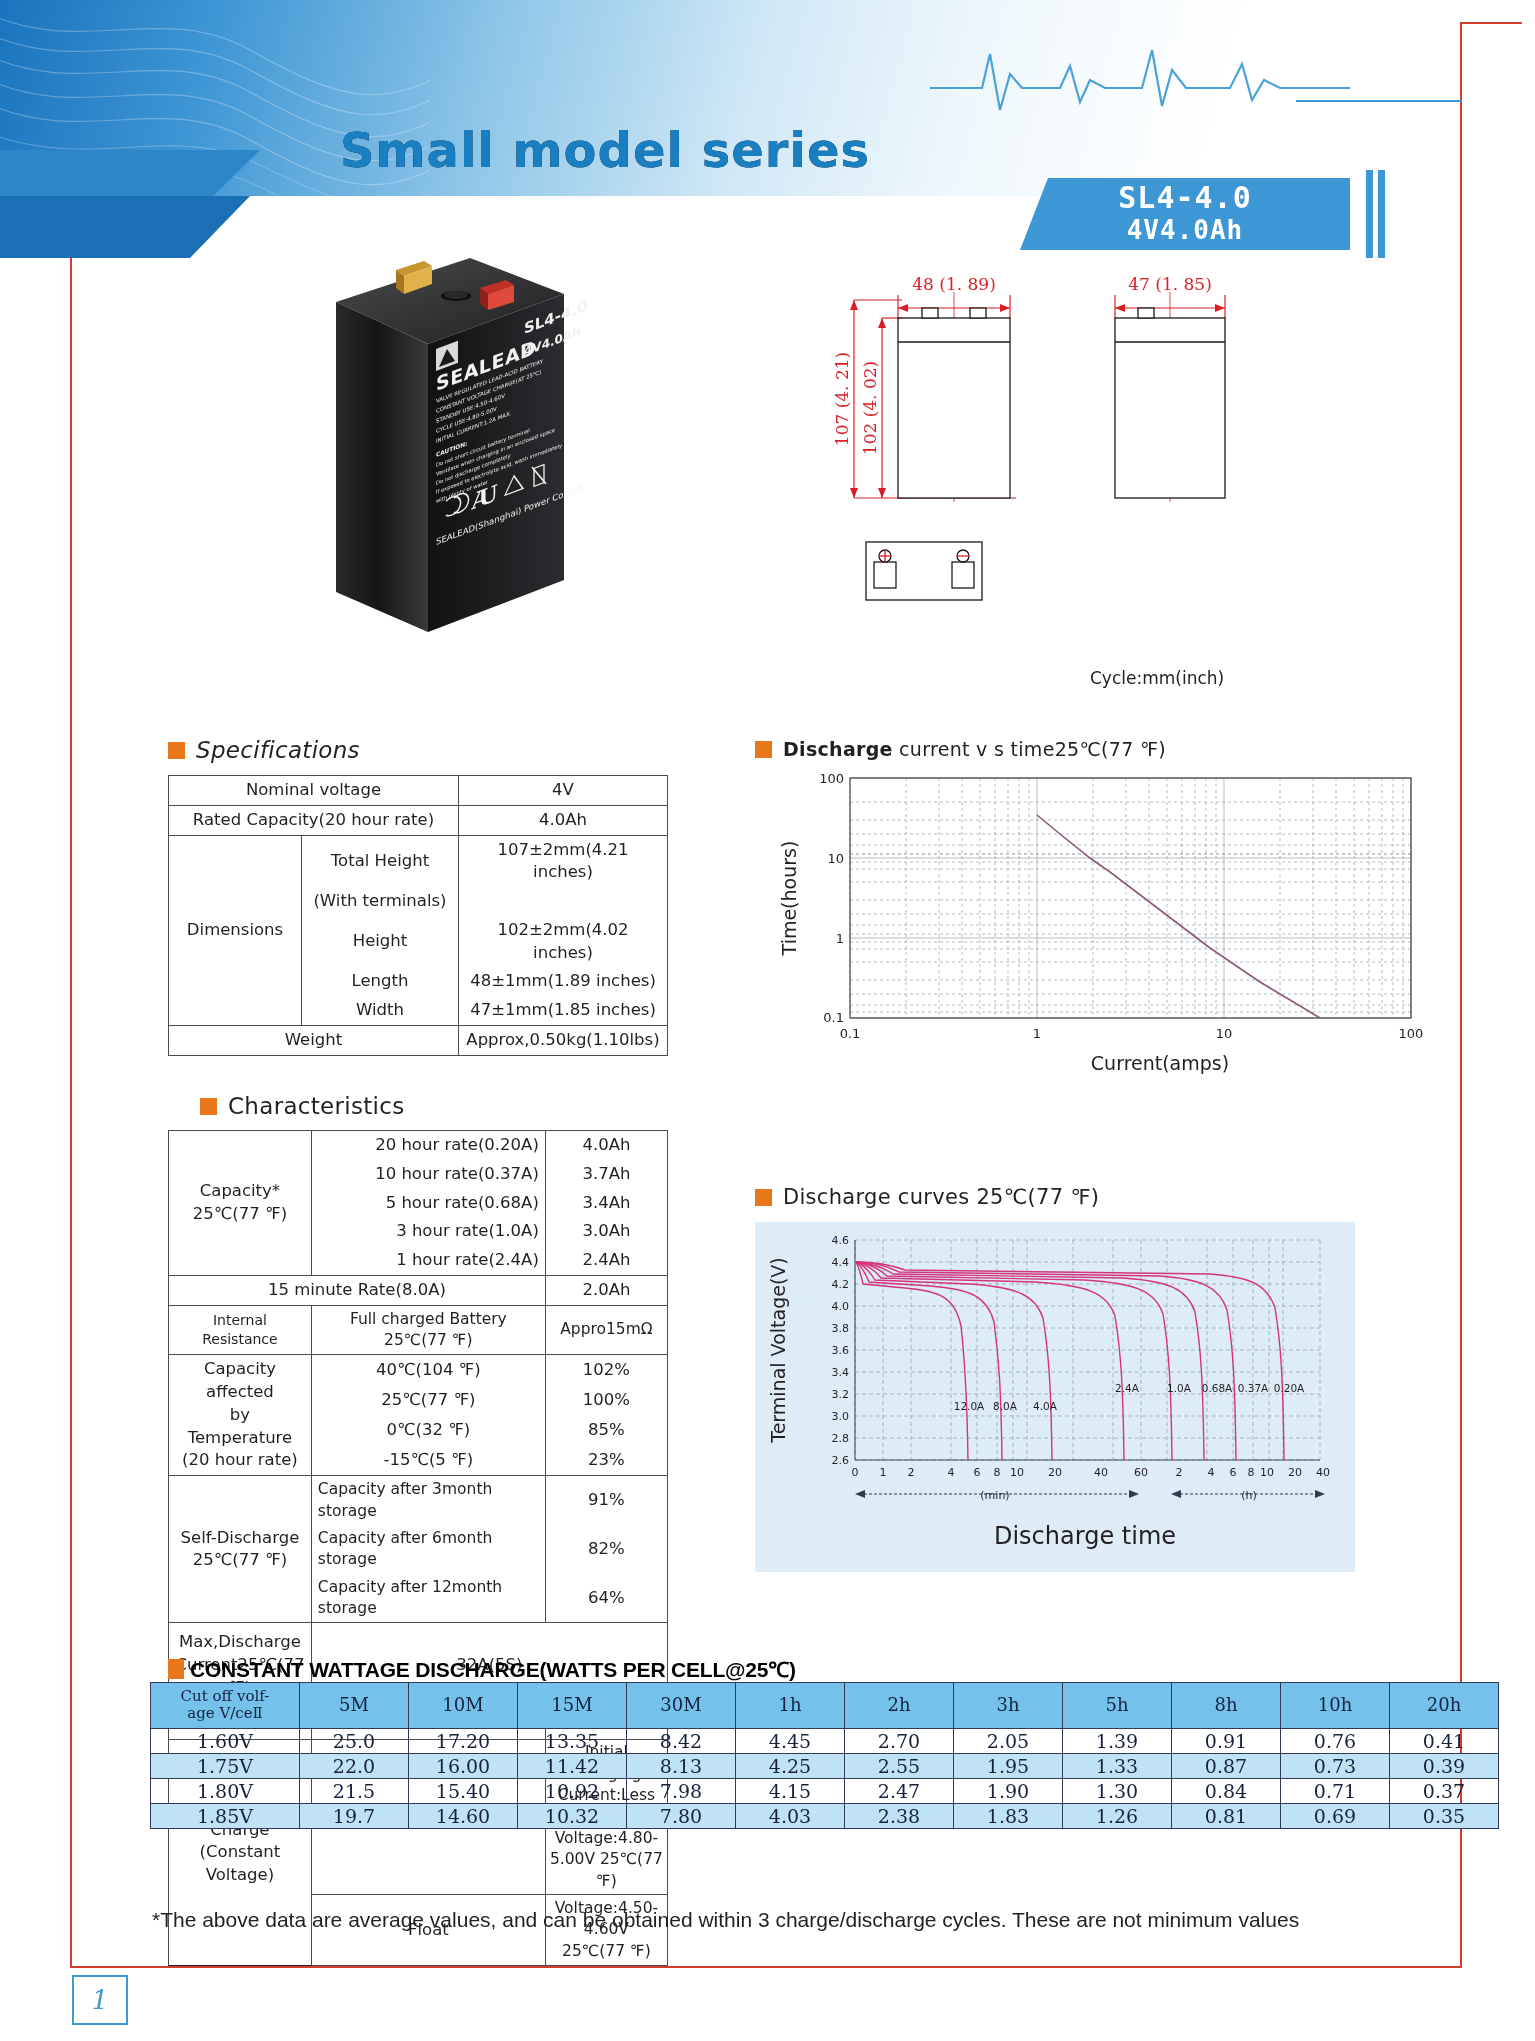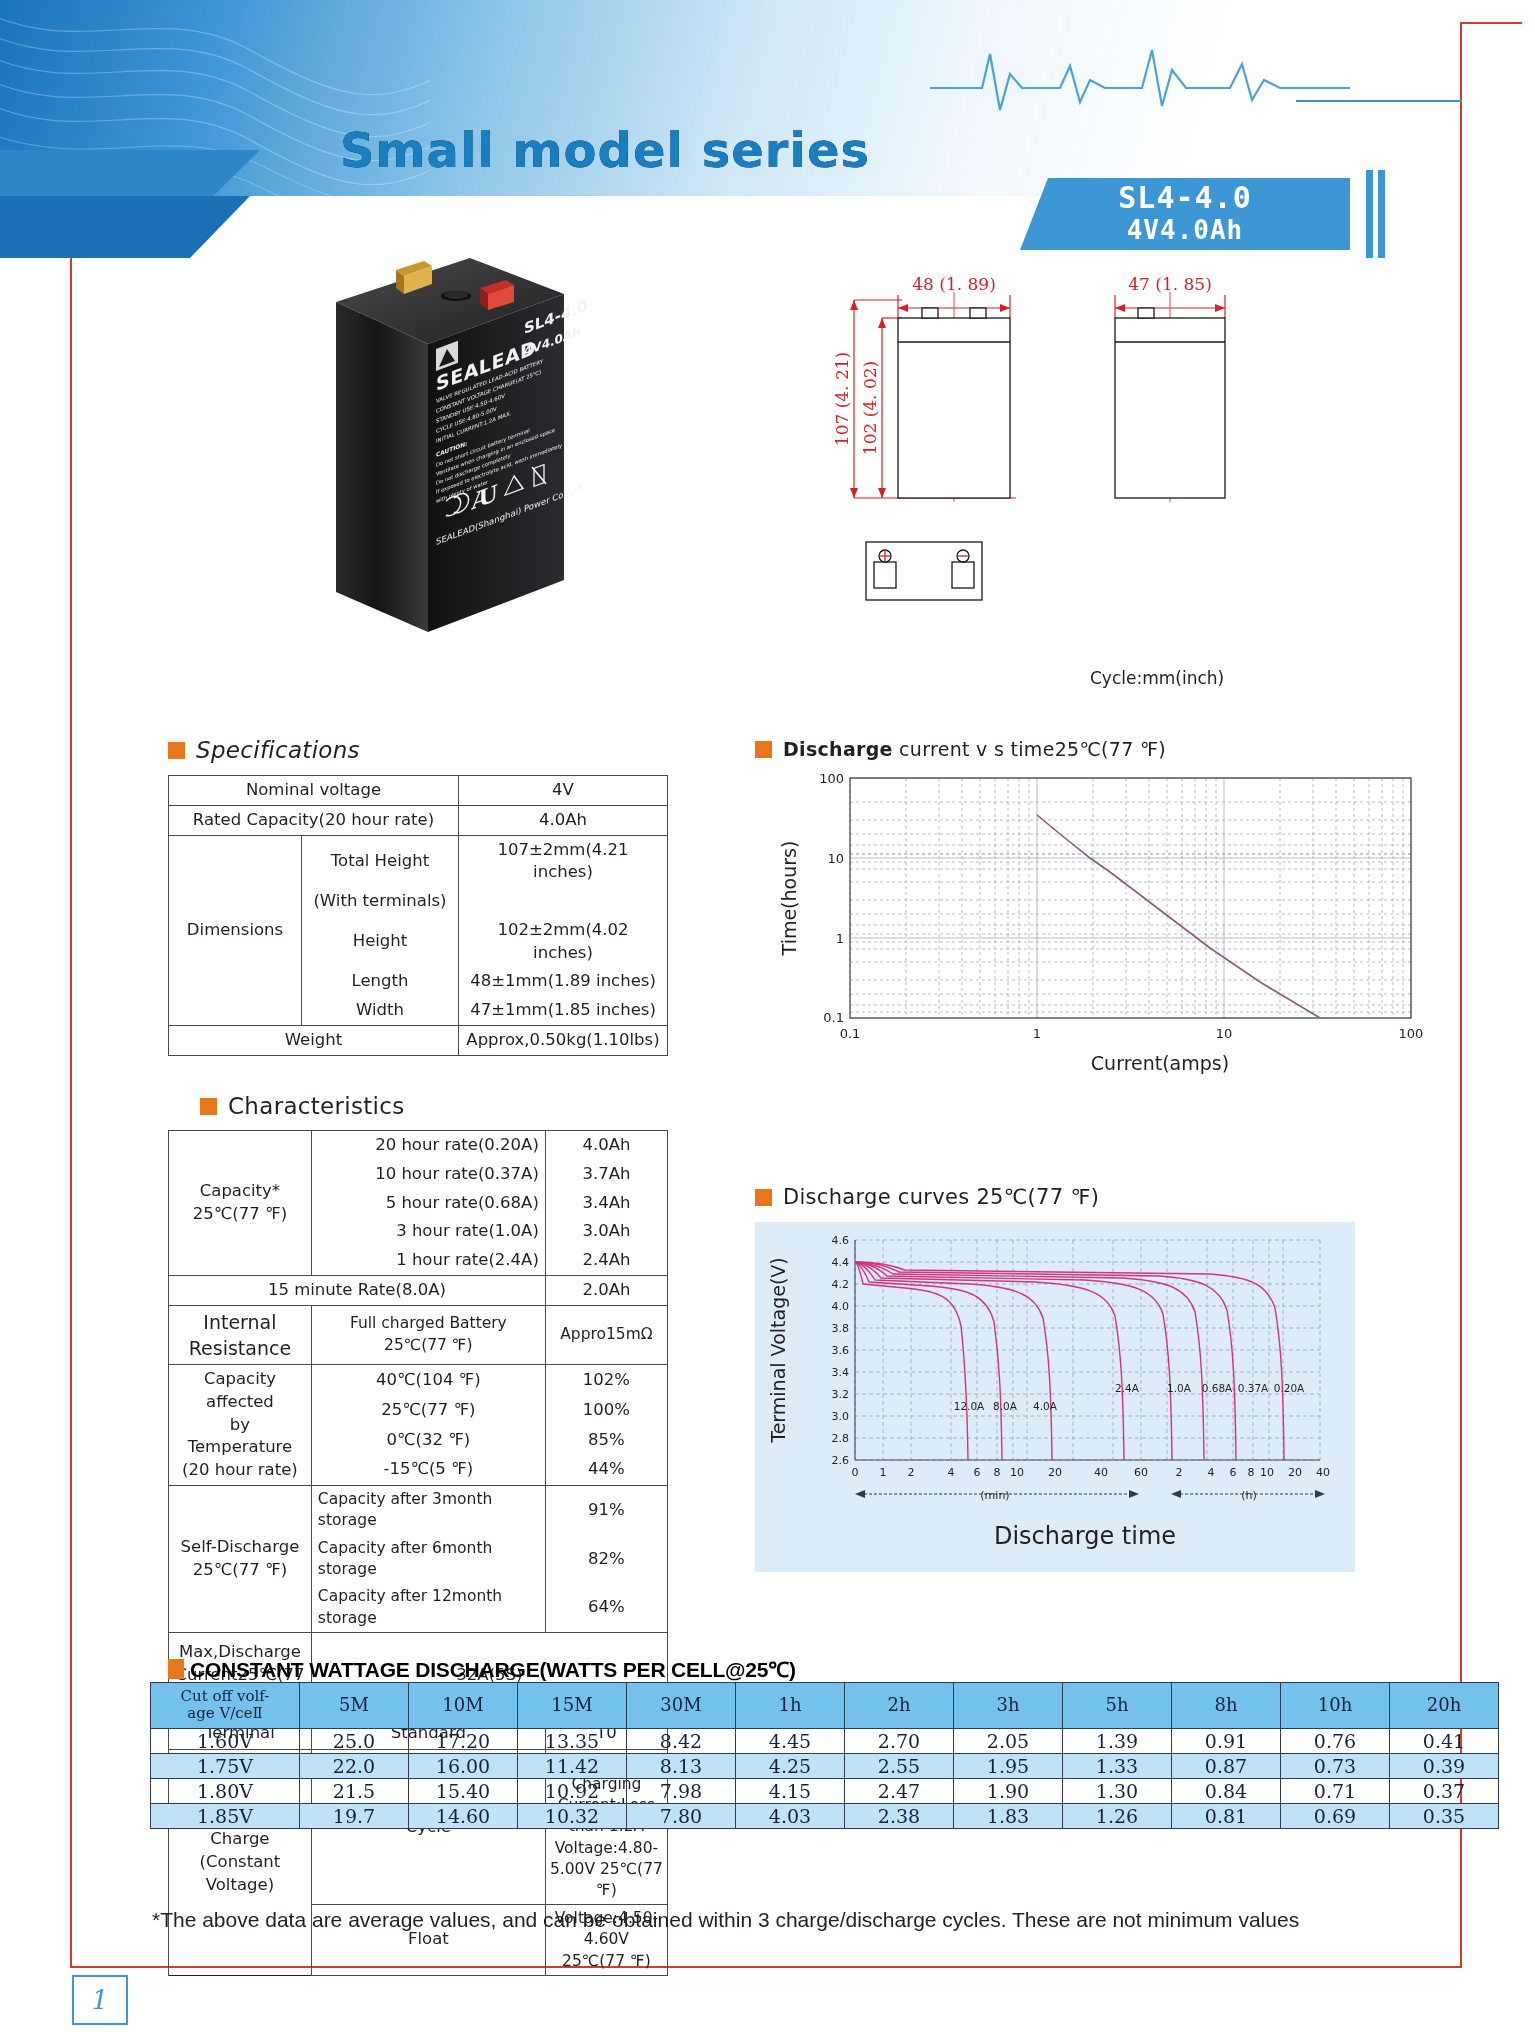--- a/index.html
+++ b/index.html
@@ -341,21 +341,21 @@
     </tr>
     <tr>
       <td class="r nb-t tight">1 hour rate(2.4A)</td>
       <td class="c nb-t tight">2.4Ah</td>
     </tr>
     <tr>
       <td class="c tight" colspan="2">15 minute Rate(8.0A)</td>
       <td class="c tight">2.0Ah</td>
     </tr>
     <tr>
-      <td class="c tight" style="font-size:19px">Internal Resistance</td>
+      <td class="c tight" style="font-size:14px">Internal Resistance</td>
       <td class="c tight" style="font-size:15.5px">Full charged Battery 25℃(77 ℉)</td>
       <td class="c tight" style="font-size:15.5px">Appro15mΩ</td>
     </tr>
     <tr>
       <td class="c nb-b tight" rowspan="4" style="border-bottom:1px solid #4a4a4a">
         <span>Capacity affected</span><br>
         <span>by Temperature</span><br>
         <span>(20 hour rate)</span>
       </td>
       <td class="c nb-b tight">40℃(104 ℉)</td>
@@ -364,21 +364,21 @@
     <tr>
       <td class="c nb-t nb-b tight">25℃(77 ℉)</td>
       <td class="c nb-t nb-b tight">100%</td>
     </tr>
     <tr>
       <td class="c nb-t nb-b tight">0℃(32 ℉)</td>
       <td class="c nb-t nb-b tight">85%</td>
     </tr>
     <tr>
       <td class="c nb-t tight">-15℃(5 ℉)</td>
-      <td class="c nb-t tight">44%</td>
+      <td class="c nb-t tight">23%</td>
     </tr>
     <tr>
       <td class="c nb-b tight" rowspan="3" style="border-bottom:1px solid #4a4a4a">
         <span>Self-Discharge</span><br>
         <span>25℃(77 ℉)</span>
       </td>
       <td class="l nb-b tight" style="font-size:15.5px">Capacity after 3month storage</td>
       <td class="c nb-b tight">91%</td>
     </tr>
     <tr>

